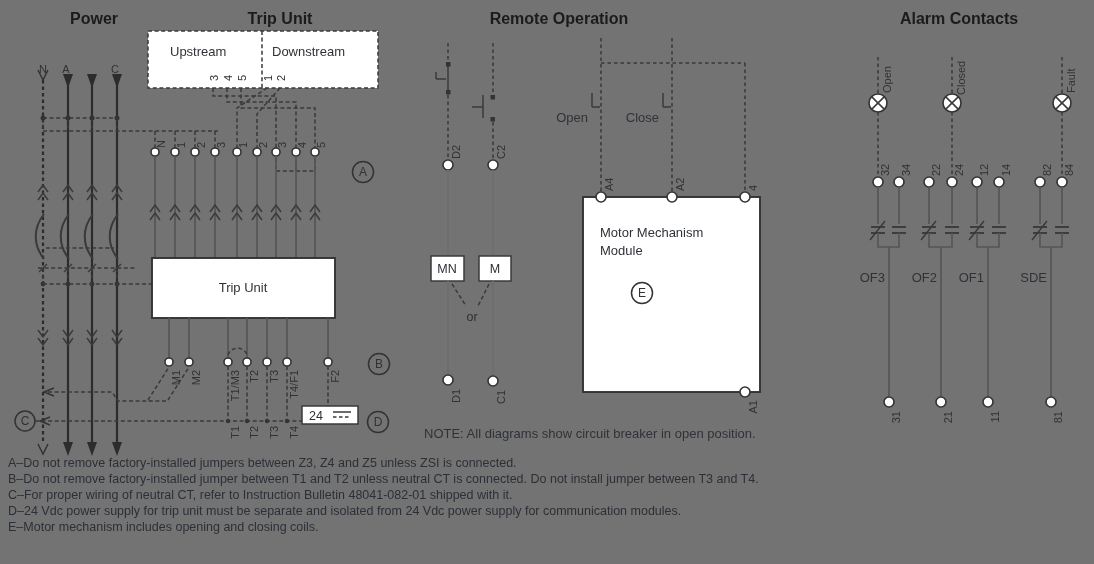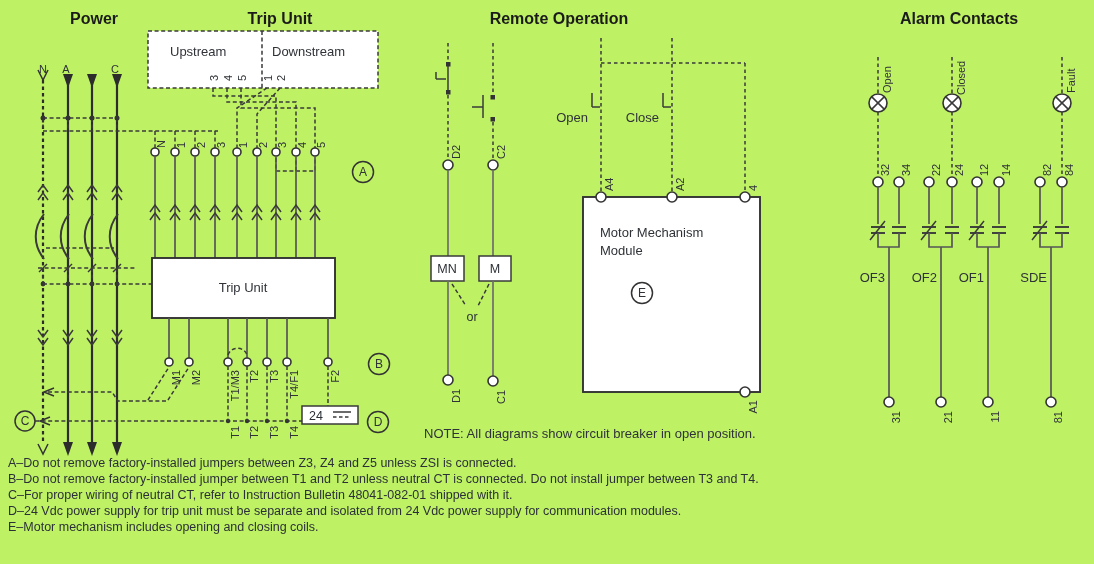--- a/index.html
+++ b/index.html
@@ -1,16 +1,16 @@
 <!DOCTYPE html>
 <html><head>
 <meta charset="utf-8">
 <style>
   html,body{margin:0;padding:0;background:#ffffff}
-  .stage{position:relative;width:1094px;height:564px;background:#bef264;overflow:hidden}
+  .stage{position:relative;width:1094px;height:564px;background:#737373;overflow:hidden}
   svg{display:block}
   .w{stroke:#3a3a3a;stroke-width:1.5;fill:none}
   .wp{stroke:#2c2c2c;stroke-width:2.2;fill:none}
   .wg{stroke:#6e6e6e;stroke-width:1.7;fill:none}
   .wt{stroke:#565656;stroke-width:1.7;fill:none}
   .d{stroke-dasharray:4 2.6}
   .dn{stroke-dasharray:3.5 3}
   .t{font:11px "Liberation Sans",sans-serif;fill:#2f3237}
   .tm{font:13px "Liberation Sans",sans-serif;fill:#2f3237}
   .tn{font:12.5px "Liberation Sans",sans-serif;fill:#2b3036}

